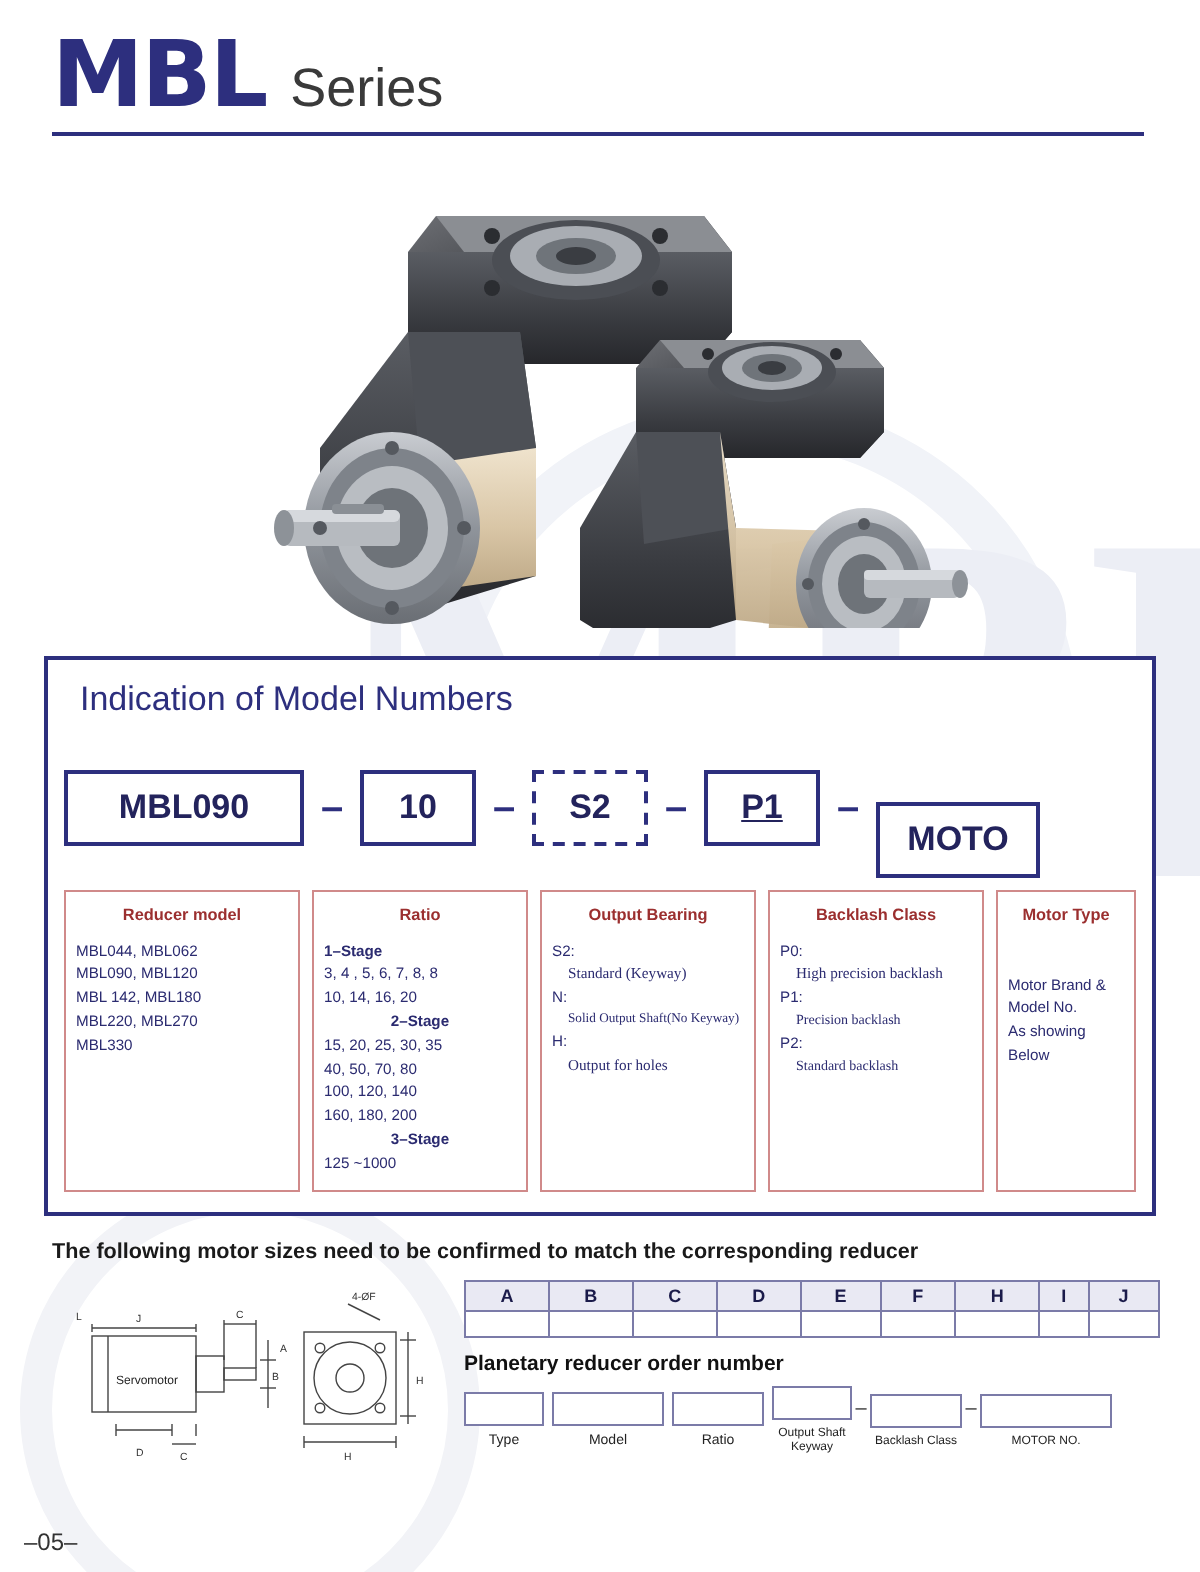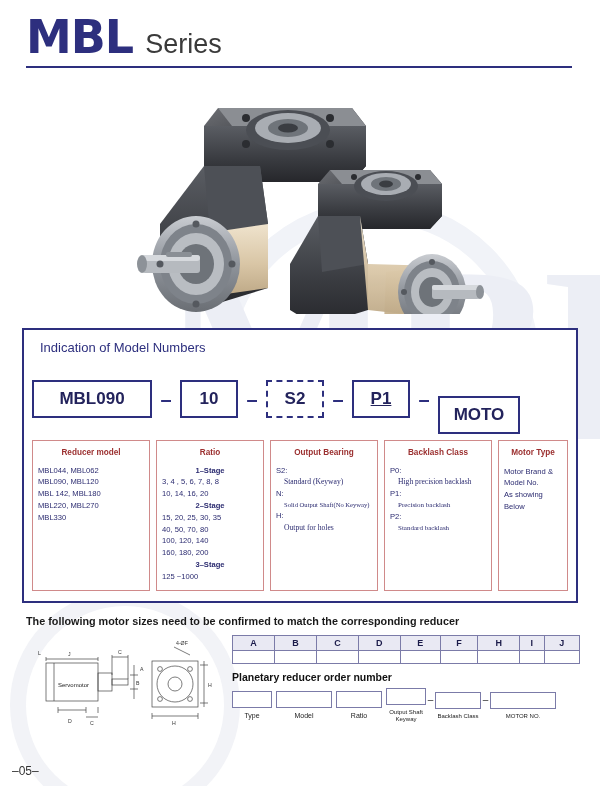--- a/index.html
+++ b/index.html
@@ -84,21 +84,21 @@
   .product { position:relative; width:600px; height:240px; margin-top:6px; }
 
   
   .panel {
     margin:14px 22px 0 22px;
     width:556px;
     border:2px solid #2d2f7e;
     background:#ffffff;
   }
   .panel-title {
-    font-size:13px;
+    font-size:17px;
     color:#2d2f7e;
     padding:10px 0 9px 16px;
     border-bottom:0;
   }
   .code-row {
     display:flex;
     align-items:center;
     padding:0 8px 6px 8px;
   }
   .code-box {
@@ -341,21 +341,21 @@
         <div class="ch">Reducer model</div>
         <div>MBL044, MBL062</div>
         <div>MBL090, MBL120</div>
         <div>MBL 142, MBL180</div>
         <div>MBL220, MBL270</div>
         <div>MBL330</div>
       </div>
 
       <div class="desc-cell dc2">
         <div class="ch">Ratio</div>
-        <div class="sub-h" style="text-align:center">1–Stage</div>
+        <div class="sub-h" style="text-align:left">1–Stage</div>
         <div>3, 4 , 5, 6, 7, 8, 8</div>
         <div>10, 14, 16, 20</div>
         <div class="sub-h" style="text-align:center">2–Stage</div>
         <div>15, 20, 25, 30, 35</div>
         <div>40, 50, 70, 80</div>
         <div>100, 120, 140</div>
         <div>160, 180, 200</div>
         <div class="sub-h" style="text-align:center">3–Stage</div>
         <div>125 ~1000</div>
       </div>
@@ -375,21 +375,21 @@
         <div>P0:</div>
         <div class="ind">High precision backlash</div>
         <div>P1:</div>
         <div class="ind" style="font-size:7px">Precision backlash</div>
         <div>P2:</div>
         <div class="ind" style="font-size:7px">Standard backlash</div>
       </div>
 
       <div class="desc-cell dc5">
         <div class="ch">Motor Type</div>
-        <div style="margin-top:6px">Motor Brand &amp;</div>
+        <div style="margin-top:22px">Motor Brand &amp;</div>
         <div>Model No.</div>
         <div style="">As showing Below</div>
       </div>
     </div>
   </div>
 
   <div class="note">The following motor sizes need to be confirmed to match the corresponding reducer</div>
 
   <div class="bottom">
 

